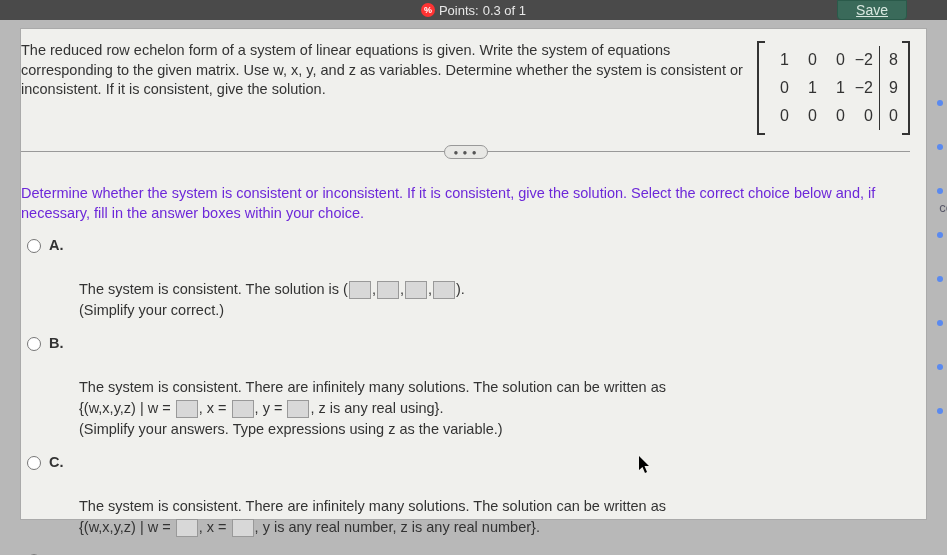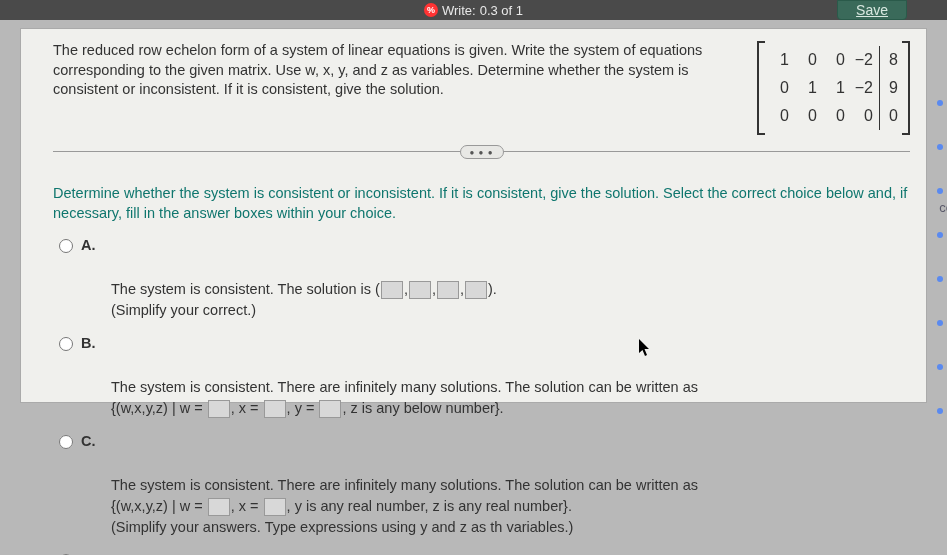--- a/index.html
+++ b/index.html
@@ -48,24 +48,24 @@
       padding: 1px 18px 3px 18px;
       height: 20px;
       font-size: 14px;
       cursor: pointer;
       border-radius: 0 0 4px 4px;
       text-decoration: underline;
     }
     .content-card {
       background: #f0f0ed;
       margin: 8px 20px 0 20px;
-      padding: 12px 16px 16px 32px;
+      padding: 12px 16px 16px 0;
       border: 1px solid #aaa;
       position: relative;
-      height: 375px;
+      height: 492px;
     }
     .question-section {
       display: flex;
       gap: 12px;
       align-items: flex-start;
       margin-bottom: 16px;
     }
     .question-text {
       flex: 1;
       font-size: 14.5px;
@@ -131,21 +131,21 @@
       display: flex;
       align-items: center;
       justify-content: center;
       cursor: pointer;
       color: #555;
       font-size: 8px;
       letter-spacing: 1px;
     }
     .instruction-text {
       font-size: 14.5px;
-      color: #0f766e;
+      color: #6d28d9;
       line-height: 1.35;
       margin-bottom: 14px;
     }
     .choices { padding-left: 6px; }
     .choice {
       display: flex;
       gap: 8px;
       margin-bottom: 14px;
       font-size: 14.5px;
       color: #333;
@@ -205,21 +205,21 @@
       color: #5a5a6a;
       writing-mode: horizontal-tb;
     }
   </style>
 </head>
 <body>
 
 <div class="top-bar">
   <div class="points-section">
     <span class="points-icon">%</span>
-    <span>Write:</span>
+    <span>Points:</span>
     <span>0.3 of 1</span>
   </div>
   <button class="save-btn">Save</button>
 </div>
 
 <div class="content-card">
 
   <div class="question-section">
     <div class="question-text">The reduced row echelon form of a system of linear equations is given. Write the system of equations corresponding to the given matrix. Use w, x, y, and z as variables. Determine whether the system is consistent or inconsistent. If it is consistent, give the solution.</div>
     <div class="matrix">
@@ -278,31 +278,31 @@
         <span> (</span><span class="ans-box"></span>,<span class="ans-box"></span>,<span class="ans-box"></span>,<span class="ans-box"></span><span>)</span><span>.</span><br>
         <span>(Simplify your correct.)</span>
       </div>
     </div>
 
     <div class="choice">
       <input type="radio" name="ans" style="">
       <span class="choice-letter">B.</span>
       <div class="choice-body">
         <span>The system is consistent. There are infinitely many solutions. The solution can be written as</span><br>
-        <span>{(w,x,y,z) | w =</span> <span class="ans-box"></span><span>, x =</span> <span class="ans-box"></span><span>, y =</span> <span class="ans-box"></span><span>, z is any below number}.</span><br>
+        <span>{(w,x,y,z) | w =</span> <span class="ans-box"></span><span>, x =</span> <span class="ans-box"></span><span>, y =</span> <span class="ans-box"></span><span>, z is any real using}.</span><br>
+        <span>(Simplify your answers. Type expressions using z as the variable.)</span>
       </div>
     </div>
 
     <div class="choice">
       <input type="radio" name="ans" style="">
       <span class="choice-letter">C.</span>
       <div class="choice-body">
         <span>The system is consistent. There are infinitely many solutions. The solution can be written as</span><br>
         <span>{(w,x,y,z) | w =</span> <span class="ans-box"></span><span>, x =</span> <span class="ans-box"></span><span>, y is any real number, z is any real number}.</span><br>
-        <span>(Simplify your answers. Type expressions using y and z as th   variables.)</span>
       </div>
     </div>
 
     <div class="choice">
       <input type="radio" name="ans" style="">
       <span class="choice-letter">D.</span>
       <div class="choice-body">
         <span>The system is corresponding.</span>
       </div>
     </div>

